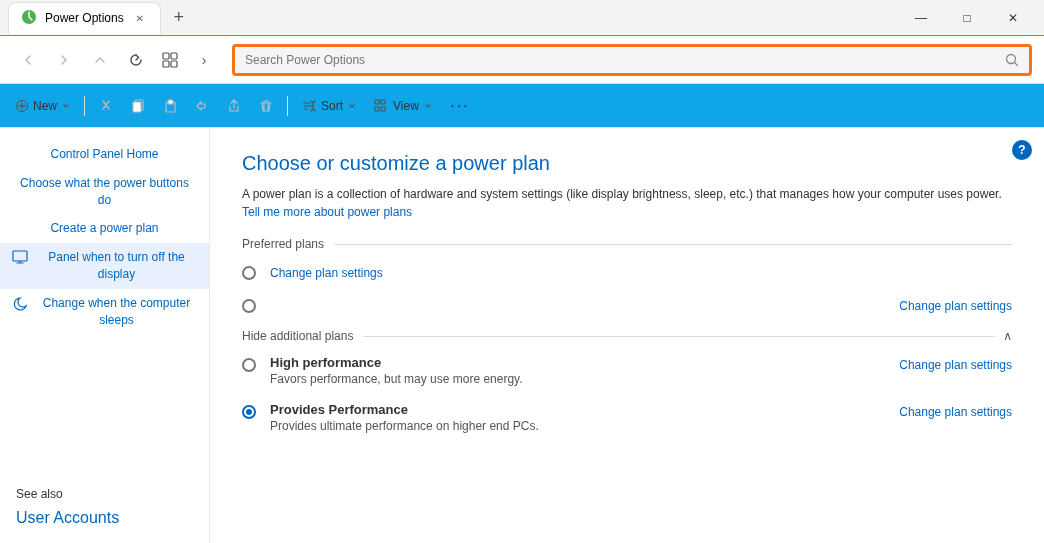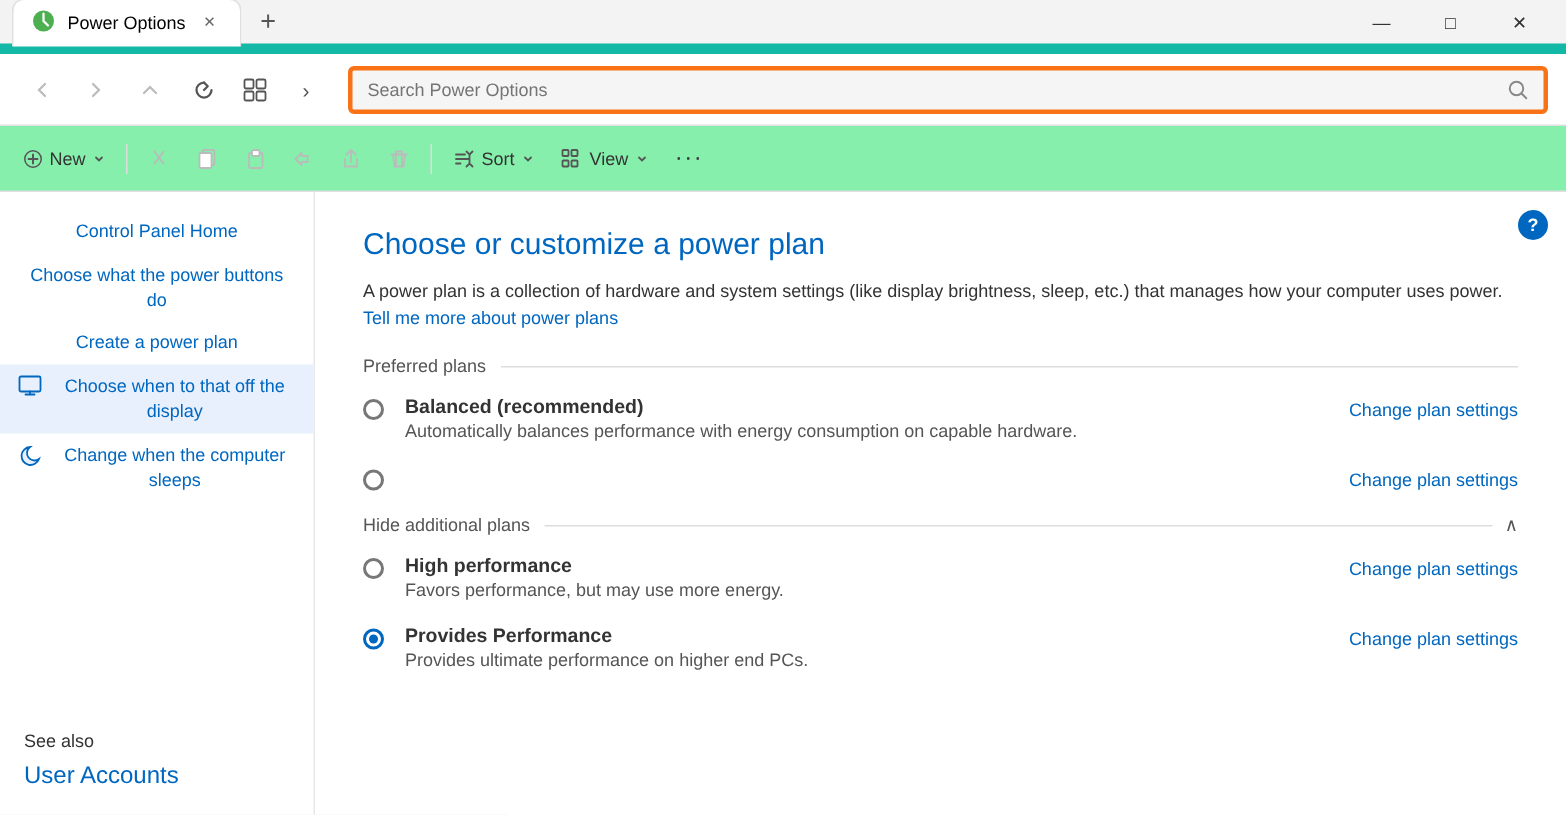--- a/index.html
+++ b/index.html
@@ -2,21 +2,21 @@
 <html><head>
   <meta charset="utf-8">
   <style>
     * { margin: 0; padding: 0; box-sizing: border-box; }
     body { font-family: 'Segoe UI', sans-serif; font-size: 13px; background: #f3f3f3; width: 1044px; height: 543px; overflow: hidden; }
 
     
     .title-bar {
       display: flex; align-items: center; justify-content: space-between;
       background: #f3f3f3; height: 36px; padding: 0 8px;
-      border-bottom: 7px solid #14b8a6;
+      border-bottom: 1px solid #14b8a6;
     }
     .title-bar-left { display: flex; align-items: center; gap: 0; }
     .tab {
       display: flex; align-items: center; gap: 8px;
       background: #ffffff; border-radius: 8px 8px 0 0;
       padding: 6px 12px; height: 32px; font-size: 12px;
       border: 1px solid #e0e0e0; border-bottom: none;
     }
     .tab-close {
       width: 16px; height: 16px; border-radius: 50%; display: flex; align-items: center; justify-content: center;
@@ -50,21 +50,21 @@
       color: #888; font-size: 12px;
     }
     .search-box input {
       border: none; background: transparent; outline: none;
       flex: 1; font-size: 12px; color: #888;
     }
 
     
     .toolbar {
       display: flex; align-items: center; gap: 2px;
-      background: #86efac; height: 44px; padding: 0 8px;
+      background: #0ea5e9; height: 44px; padding: 0 8px;
       border-bottom: 1px solid #e0e0e0;
     }
     .toolbar-btn {
       display: flex; align-items: center; gap: 5px;
       padding: 4px 8px; border-radius: 4px; cursor: pointer;
       color: #333; font-size: 12px; height: 32px;
     }
     .toolbar-btn.disabled { color: #bbb; cursor: default; }
     .toolbar-separator { width: 1px; height: 20px; background: #ddd; margin: 0 4px; }
 
@@ -271,21 +271,21 @@
       <div class="sidebar-item">
         <span>Create a power plan</span>
       </div>
       <div class="sidebar-item-with-icon sidebar-item active">
         <span class="sidebar-item-icon">
           <svg width="16" height="16" viewBox="0 0 16 16" fill="none">
             <rect x="1" y="1" width="14" height="10" rx="1" stroke="#0067c0" stroke-width="1.2" fill="#e8f0fe"></rect>
             <path d="M5 13 L11 13 M8 11 L8 13" stroke="#0067c0" stroke-width="1.2" stroke-linecap="round"></path>
           </svg>
         </span>
-        <span>Choose when to that off the display</span>
+        <span>Panel when to turn off the display</span>
       </div>
       <div class="sidebar-item-with-icon sidebar-item">
         <span class="sidebar-item-icon">
           <svg width="16" height="16" viewBox="0 0 16 16" fill="none">
             <path d="M8 2 A6 6 0 1 0 14 10 A4 4 0 0 1 8 2 Z" fill="#e8f0fe" stroke="#0067c0" stroke-width="1.2"></path>
           </svg>
         </span>
         <span>Change when the computer sleeps</span>
       </div>
     </div>
@@ -312,24 +312,20 @@
 
     <div class="section-divider">
       <span class="section-label">Preferred plans</span>
       <div class="section-line"></div>
     </div>
 
     <div class="plan-item">
       <div class="plan-radio-col">
         <div class="plan-radio"></div>
       </div>
-      <div class="plan-info">
-        <div class="plan-name">Balanced (recommended)</div>
-        <div class="plan-desc">Automatically balances performance with energy consumption on capable hardware.</div>
-      </div>
       <div class="plan-right">
         <a class="plan-link" href="#">
           <span>Change plan settings</span>
         </a>
       </div>
     </div>
 
     <div class="plan-item">
       <div class="plan-radio-col">
         <div class="plan-radio"></div>

